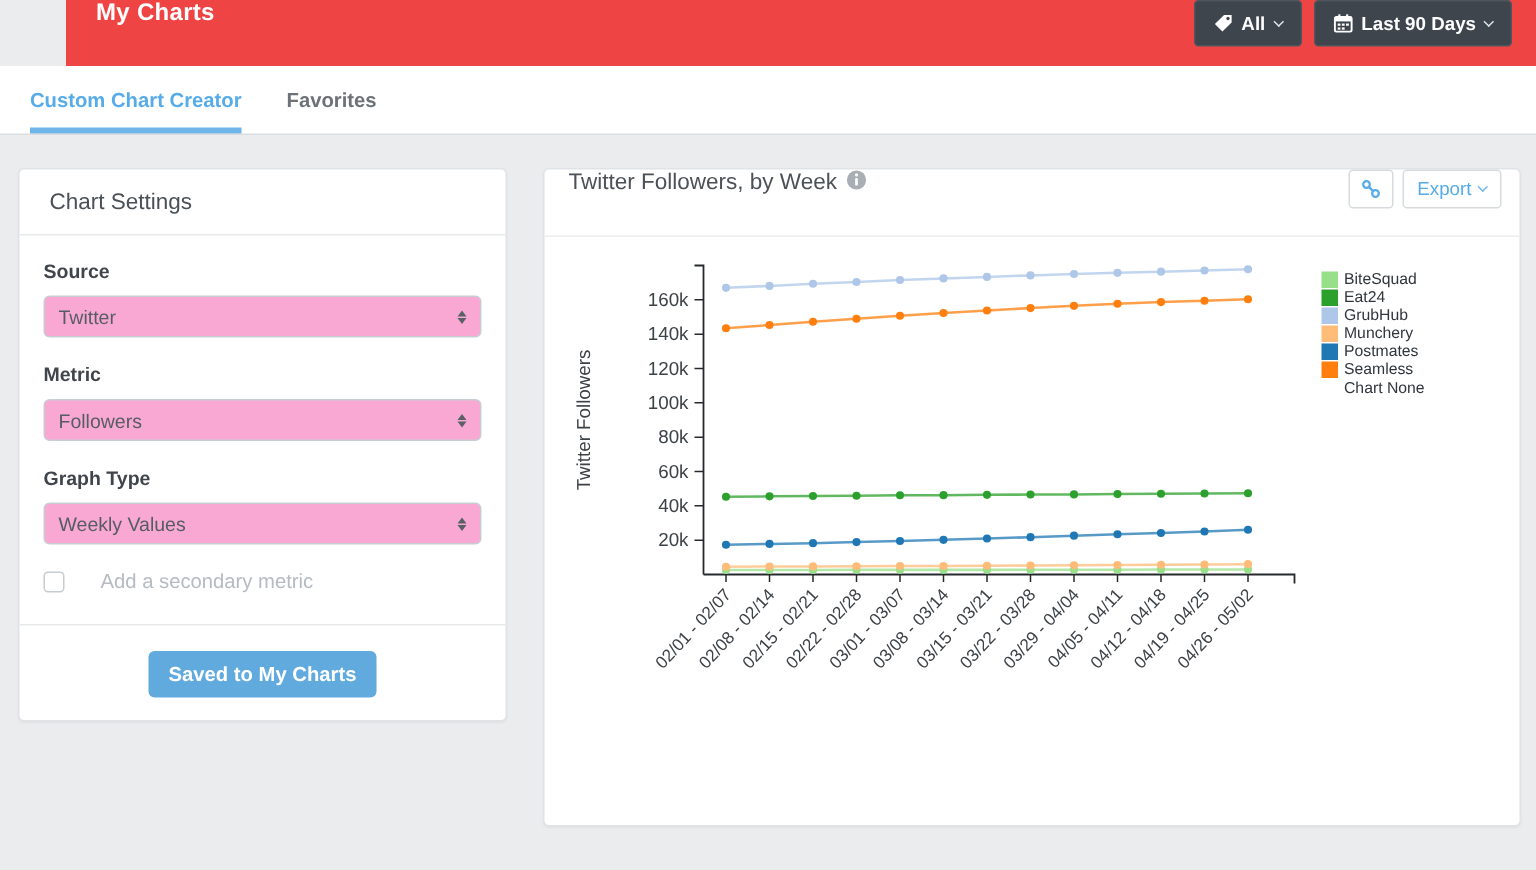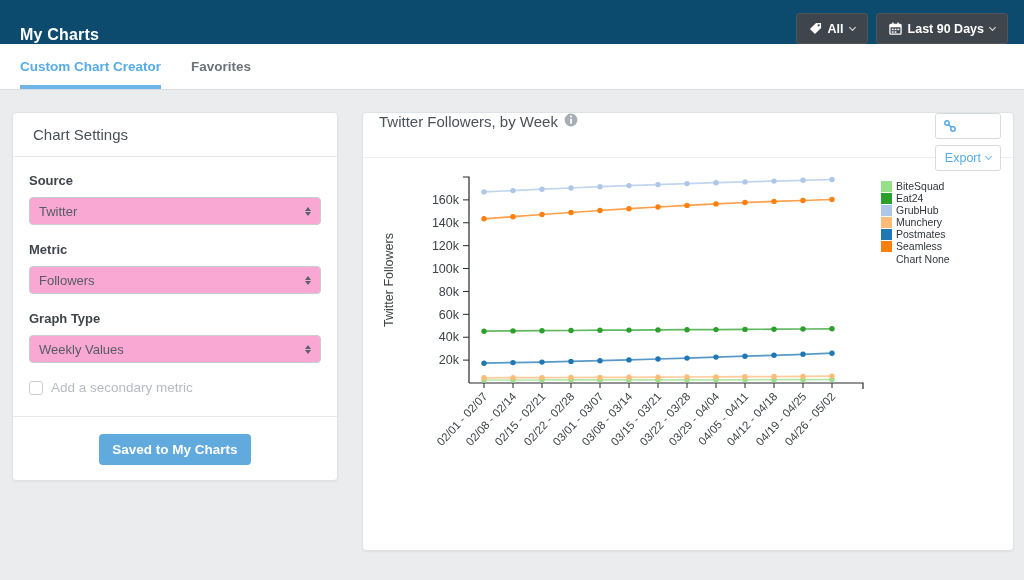--- a/index.html
+++ b/index.html
@@ -3,22 +3,23 @@
 <meta charset="utf-8">
 <style>
   * { margin:0; padding:0; box-sizing:border-box; }
   html,body { width:1024px; height:580px; }
   body {
     font-family:"Liberation Sans","DejaVu Sans",sans-serif;
     background:#ebecee; color:#40454b; overflow:hidden;
   }
   
   .topbar {
-    height:44px; background:#0c4a6e; display:flex; align-items:flex-end;
+    height:44px; background:#ef4444; display:flex; align-items:flex-start;
     padding:0 16px 0 20px;
+    margin-left:44px;
   }
   .topbar-title { color:#fff; font-size:16px; font-weight:bold; letter-spacing:.2px; }
   .topbar-actions { margin-left:auto; display:flex; gap:8px; }
   .dark-btn {
     display:flex; align-items:center; gap:6px; height:31px; padding:0 12px;
     background:#3e454d; border:1px solid #4d555d; border-radius:3px;
     color:#fff; font-size:12.5px; font-weight:bold; cursor:pointer;
     font-family:inherit;
   }
   .chev {
@@ -56,38 +57,38 @@
     display:flex; align-items:center; padding:0 9px; font-size:13px; color:#565c63;
     margin-bottom:17px; cursor:pointer;
   }
   .selectbox .spacer { flex:1; }
   .updown { display:flex; flex-direction:column; gap:1px; }
   .updown i {
     width:0; height:0; border-left:3.5px solid transparent; border-right:3.5px solid transparent;
   }
   .updown i.up { border-bottom:4.5px solid #5a6066; }
   .updown i.down { border-top:4.5px solid #5a6066; }
-  .chk-row { display:flex; align-items:flex-end; gap:8px; margin:5px 0 21px; cursor:pointer; }
+  .chk-row { display:flex; align-items:flex-end; gap:24px; margin:5px 0 21px; cursor:pointer; }
   .chk-box { width:14px; height:14px; border:1px solid #c7ccd1; border-radius:3px; background:#fff; }
   .chk-label { font-size:13.5px; color:#b6bbc2; }
   .settings-ft { border-top:1px solid #e7e9eb; padding:17px 16px 15px; display:flex; justify-content:center; }
   .save-btn {
     background:#61aade; color:#fff; border:none; border-radius:4px;
     font-size:13.5px; font-weight:bold; padding:8px 13px; cursor:pointer;
     font-family:inherit;
   }
   
   .chartpanel { width:652px; height:439px; display:flex; flex-direction:column; }
   .chart-hd {
     height:45px; flex:none; display:flex; align-items:flex-start; gap:6px;
     padding:0 12px 0 16px; border-bottom:1px solid #ecedef;
   }
   .chart-title { font-size:15px; color:#4b5157; }
   .info-ic { display:inline-flex; cursor:pointer; }
-  .hd-actions { margin-left:auto; display:flex; gap:6px;flex-direction:column; }
+  .hd-actions { margin-left:auto; display:flex; gap:6px; }
   .ghost-btn {
     display:flex; align-items:center; gap:5px; height:26px; padding:0 9px;
     background:#fff; border:1px solid #d8dbde; border-radius:3px;
     color:#57ace8; font-size:12.5px; cursor:pointer; font-family:inherit;
   }
   .chart-area { position:relative; flex:1; }
   .chart-area svg { position:absolute; left:0; top:0; }
   .legend { position:absolute; left:518px; top:22px; }
   .legend-row { display:flex; align-items:center; gap:4px; height:12px; cursor:pointer; }
   .legend-swatch { width:11px; height:11px; flex:none; }

